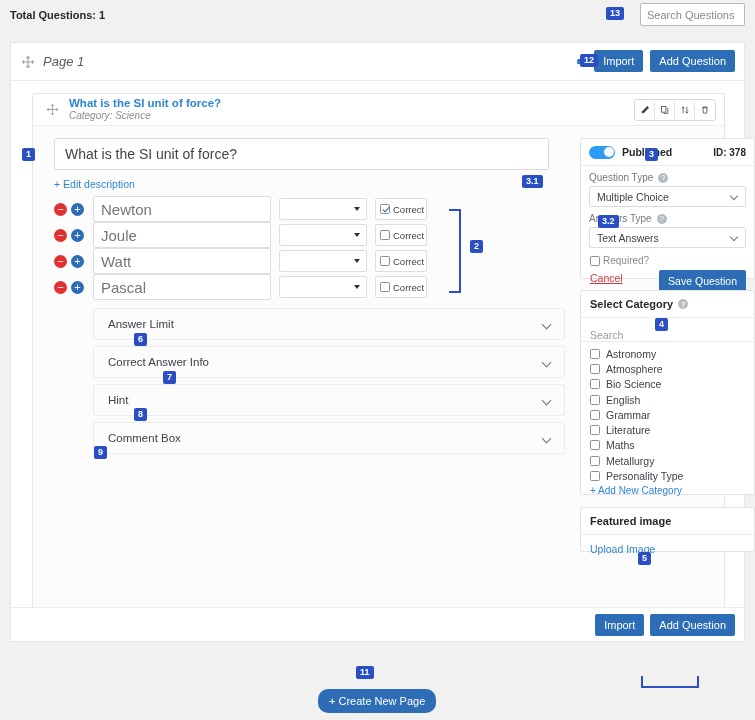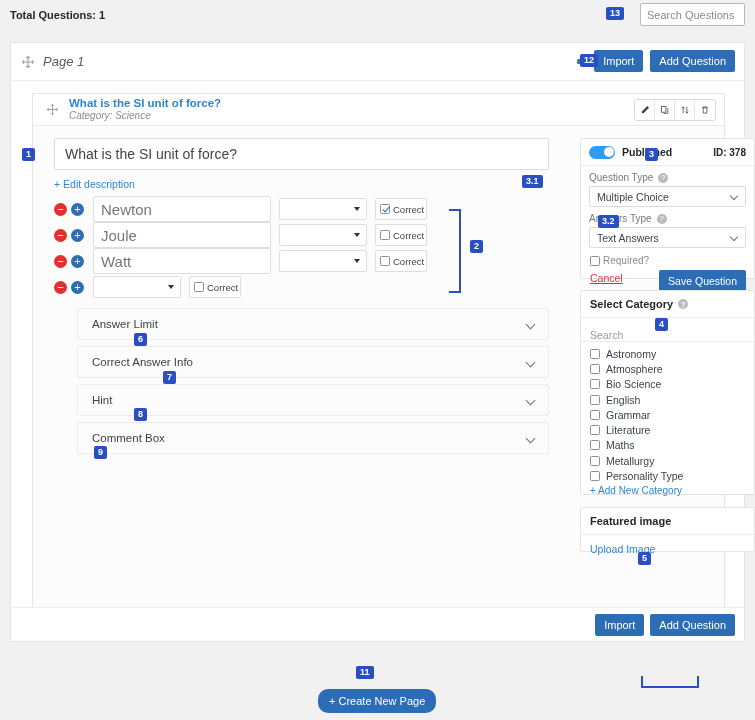--- a/index.html
+++ b/index.html
@@ -98,21 +98,21 @@
   }
   .cbx { width:10px; height:10px; border:1px solid #8c8f94; background:#fff; border-radius:1.5px;
          display:inline-block; position:relative; flex:0 0 auto; }
   .cbx.checked::after {
     content:""; position:absolute; left:2.5px; top:0px; width:3px; height:6px;
     border:solid #2271b1; border-width:0 1.6px 1.6px 0; transform:rotate(42deg);
   }
   .correct-label { font-size:9.5px; color:#3c434a; }
 
   
-  .acc-wrap { position:absolute; left:44px; top:182px; width:472px;text-align:center; }
+  .acc-wrap { position:absolute; left:60px; top:182px; width:472px;text-align:center; }
   .acc {
     height:32px; border:1px solid #ececec; background:#fcfcfc; display:flex; align-items:center;
     padding:0 14px; position:relative; margin-bottom:6px; border-radius:2px;
   }
   .acc-label { font-size:11.5px; color:#3c434a; }
   .chev { position:absolute; right:14px; top:12px; width:7px;height:7px;
           border-right:1.4px solid #6d7175; border-bottom:1.4px solid #6d7175; transform:rotate(45deg); }
 
   
   .panel { position:absolute; background:#fff; border:1px solid #e4e4e4; border-radius:2px; }
@@ -286,20 +286,21 @@
               </div>
             <div class="correct-box">
               <span class="cbx"></span>
               <span class="correct-label">Correct</span>
             </div>
           </div>
 
           <div class="ans-row">
             <span class="circ minus">−</span>
             <span class="circ plus">+</span>
+            <input class="ans-text" value="Pascal" style="">
             <div class="ans-select">
                 <span class="caret"></span>
               </div>
             <div class="correct-box">
               <span class="cbx"></span>
               <span class="correct-label">Correct</span>
             </div>
           </div>
 
         </div>

